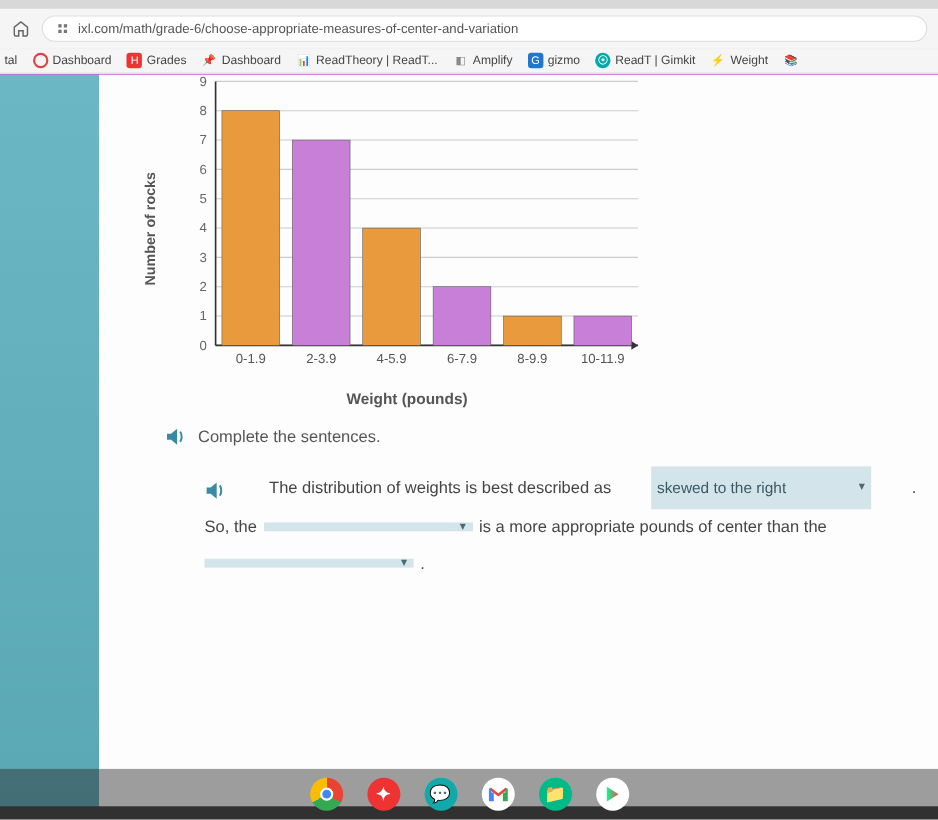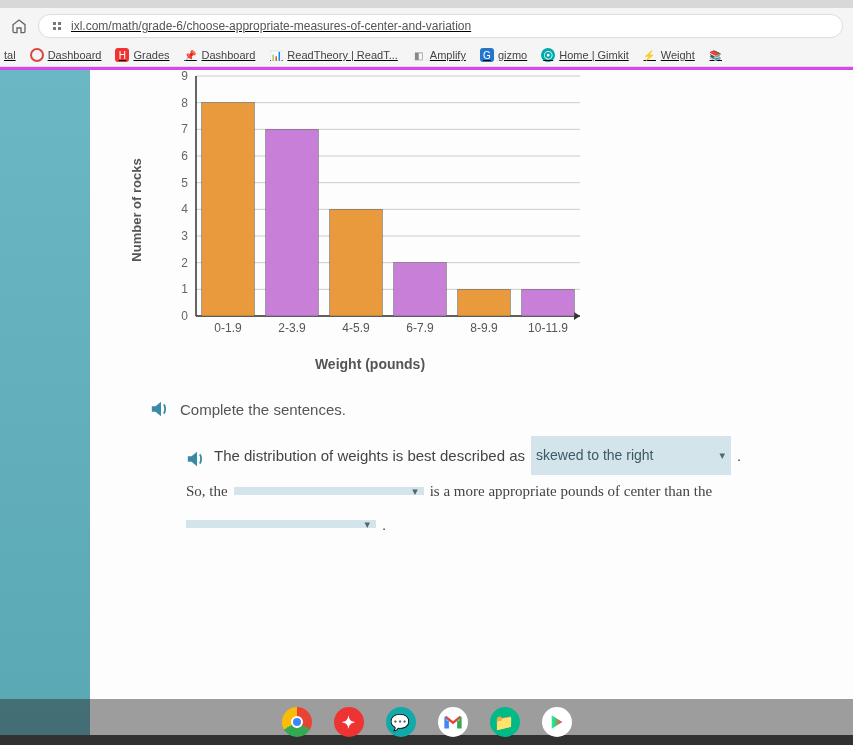--- a/index.html
+++ b/index.html
@@ -6,22 +6,21 @@
     body {
       font-family: Arial, sans-serif;
       background: #3a3a3a;
       width: 853px;
       height: 745px;
       overflow: hidden;
       position: relative;
     }
     .browser-chrome {
       background: #e8e8e8;
-      border-bottom: 3px solid #d946ef;
-      text-decoration: underline;
+      border-bottom: 1px solid #d946ef;
     }
     .tab-area {
       height: 8px;
       background: #d8d8d8;
       display: flex;
       align-items: center;
       padding: 0 10px;
       font-size: 10px;
       color: #444;
     }
@@ -98,32 +97,32 @@
       transform: translate(-50%,-50%) rotate(-90deg);
       font-size: 13px; font-weight: bold; color: #555;
       white-space: nowrap;
     }
     .xlabel {
       text-align: center;
       font-size: 14px; font-weight: bold; color: #555;
       margin-top: 6px;
     }
 
-    .question-block { margin-top: 28px; color:#444; font-size:15px; }
+    .question-block { margin-top: 18px; color:#444; font-size:15px; }
     .q-line { display: flex; align-items: center; gap: 8px; margin-bottom: 18px; }
     .speaker-icon {
       width: 22px; height: 18px;
     }
     .speaker-icon svg { width:100%; height:100%;}
     .sentence-row {
       display: flex; flex-wrap: wrap; align-items: center; gap: 6px;
       margin-left: 0px; line-height: 2.2;
       color:#444; font-size:15px;
     }
-    .indent { margin-left: 36px; }
+    .indent { margin-left: 36px; justify-content: space-between; }
     .dd {
       background: #d3e4ea;
       border: none;
       padding: 4px 22px 4px 5px;
       font-size: 14px;
       color: #3a5a66;
       position: relative;
       min-width: 60px;
       display: inline-flex; align-items:center;
     }
@@ -198,21 +197,21 @@
     <span class="bm-item">
         <span class="bm-icon bm-gray">◧</span>
         <span>Amplify</span>
       </span>
     <span class="bm-item">
         <span class="bm-icon bm-blue">G</span>
         <span>gizmo</span>
       </span>
     <span class="bm-item">
         <span class="bm-icon bm-cyan">⦿</span>
-        <span>Home | Gimkit</span>
+        <span>ReadT | Gimkit</span>
       </span>
     <span class="bm-item">
         <span class="bm-icon bm-grn">⚡</span>
         <span>Weight</span>
       </span>
     <span class="bm-item">
         <span class="bm-icon">📚</span>
       </span>
   </div>
 </div>
@@ -281,21 +280,21 @@
               <path d="M15 4c2 2 2 8 0 10" stroke="#3a8aa6" fill="none" stroke-width="2"></path>
             </svg>
         </span>
         <span>The distribution of weights is best described as</span>
         <span class="dd wide">
             <span>skewed to the right</span>
           </span>
         <span>.</span>
       </div>
 
-      <div class="sentence-row" style="margin-left:36px;font-family:Liberation Serif, serif;">
+      <div class="sentence-row" style="margin-left:36px;">
         <span>So, the</span>
         <span class="dd empty">
             <span></span>
           </span>
         <span>is a more appropriate pounds of center than the</span>
       </div>
       <div class="sentence-row" style="margin-left:36px;">
         <span class="dd empty">
             <span></span>
           </span>

